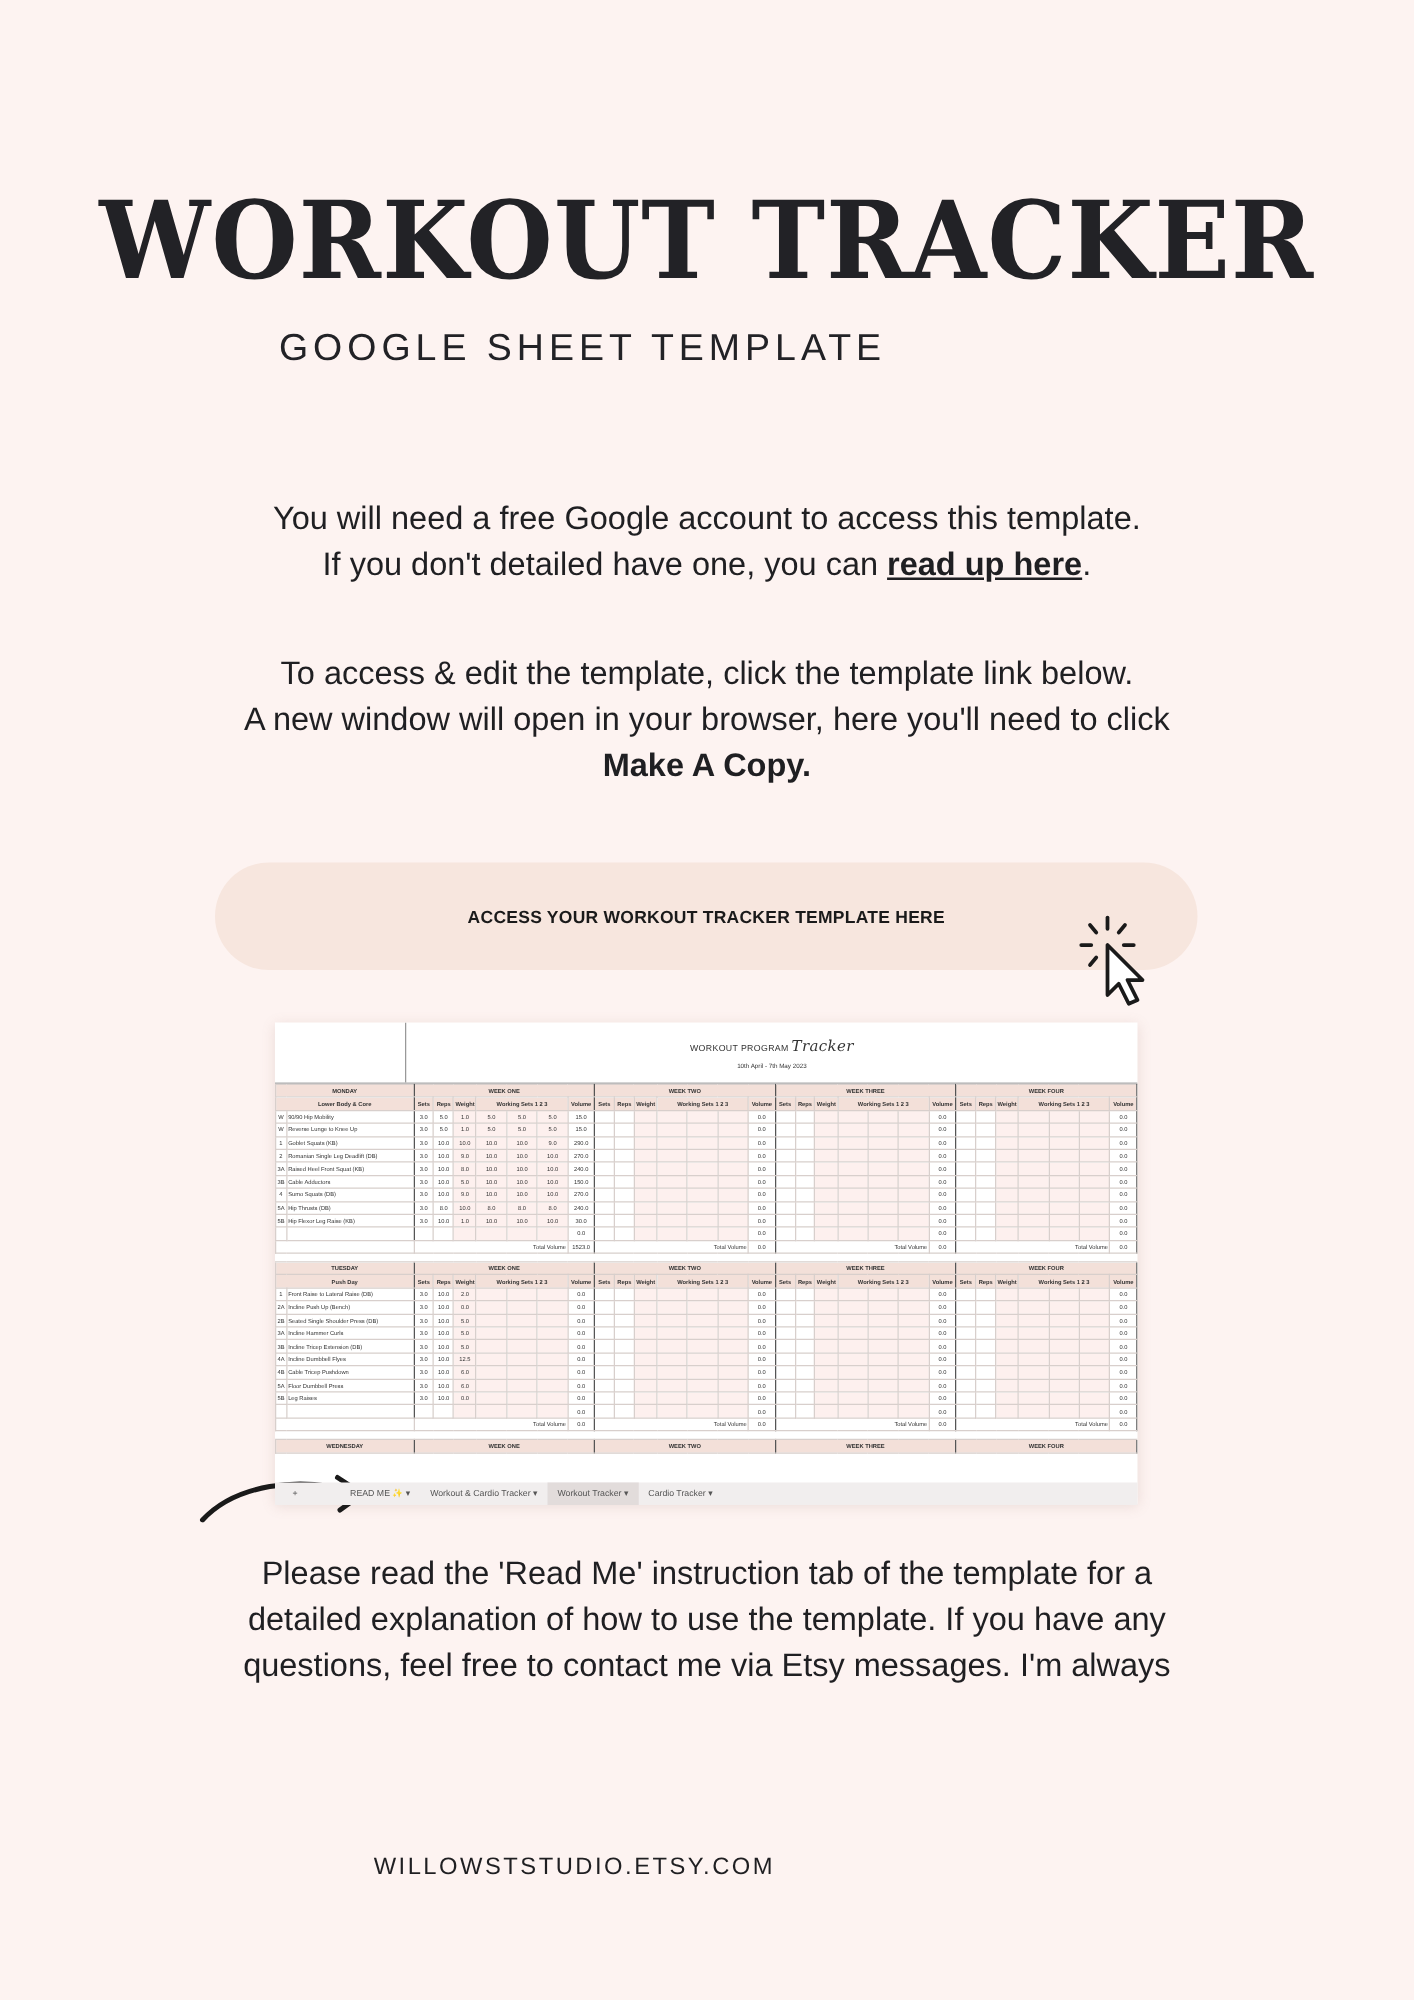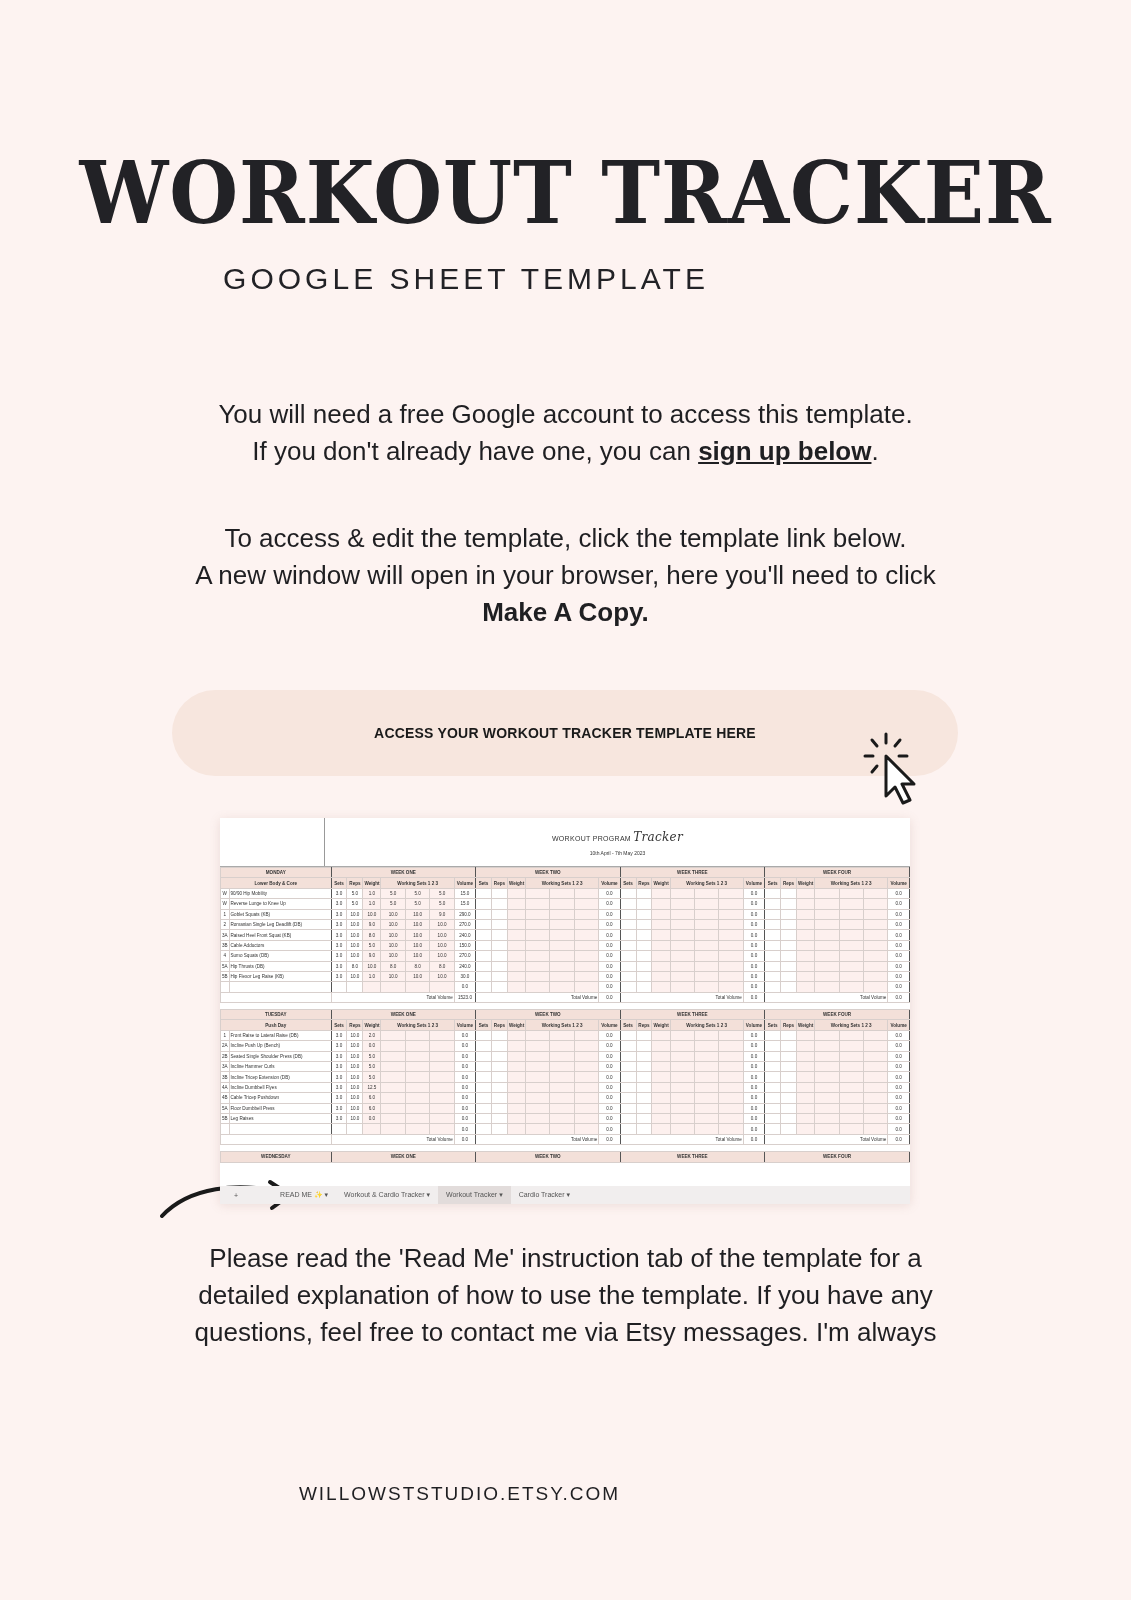--- a/index.html
+++ b/index.html
@@ -62,21 +62,21 @@
   }
 </style>
 </head>
 <body>
 
 <div class="title">WORKOUT TRACKER</div>
 <div class="subtitle">GOOGLE SHEET TEMPLATE</div>
 
 <div class="para" style="top:396px;">
   <div>You will need a free Google account to access this template.</div>
-  <div><span>If you don't already have one, you can </span><a href="#">sign up below</a><span>.</span></div>
+  <div><span>If you don't detailed have one, you can </span><a href="#">read up here</a><span>.</span></div>
 </div>
 
 <div class="para" style="top:520px;">
   <div>To access &amp; edit the template, click the template link below.</div>
   <div>A new window will open in your browser, here you'll need to click</div>
   <div><b>Make A Copy.</b></div>
 </div>
 
 <div class="cta">
   <span>ACCESS YOUR WORKOUT TRACKER TEMPLATE HERE</span>

